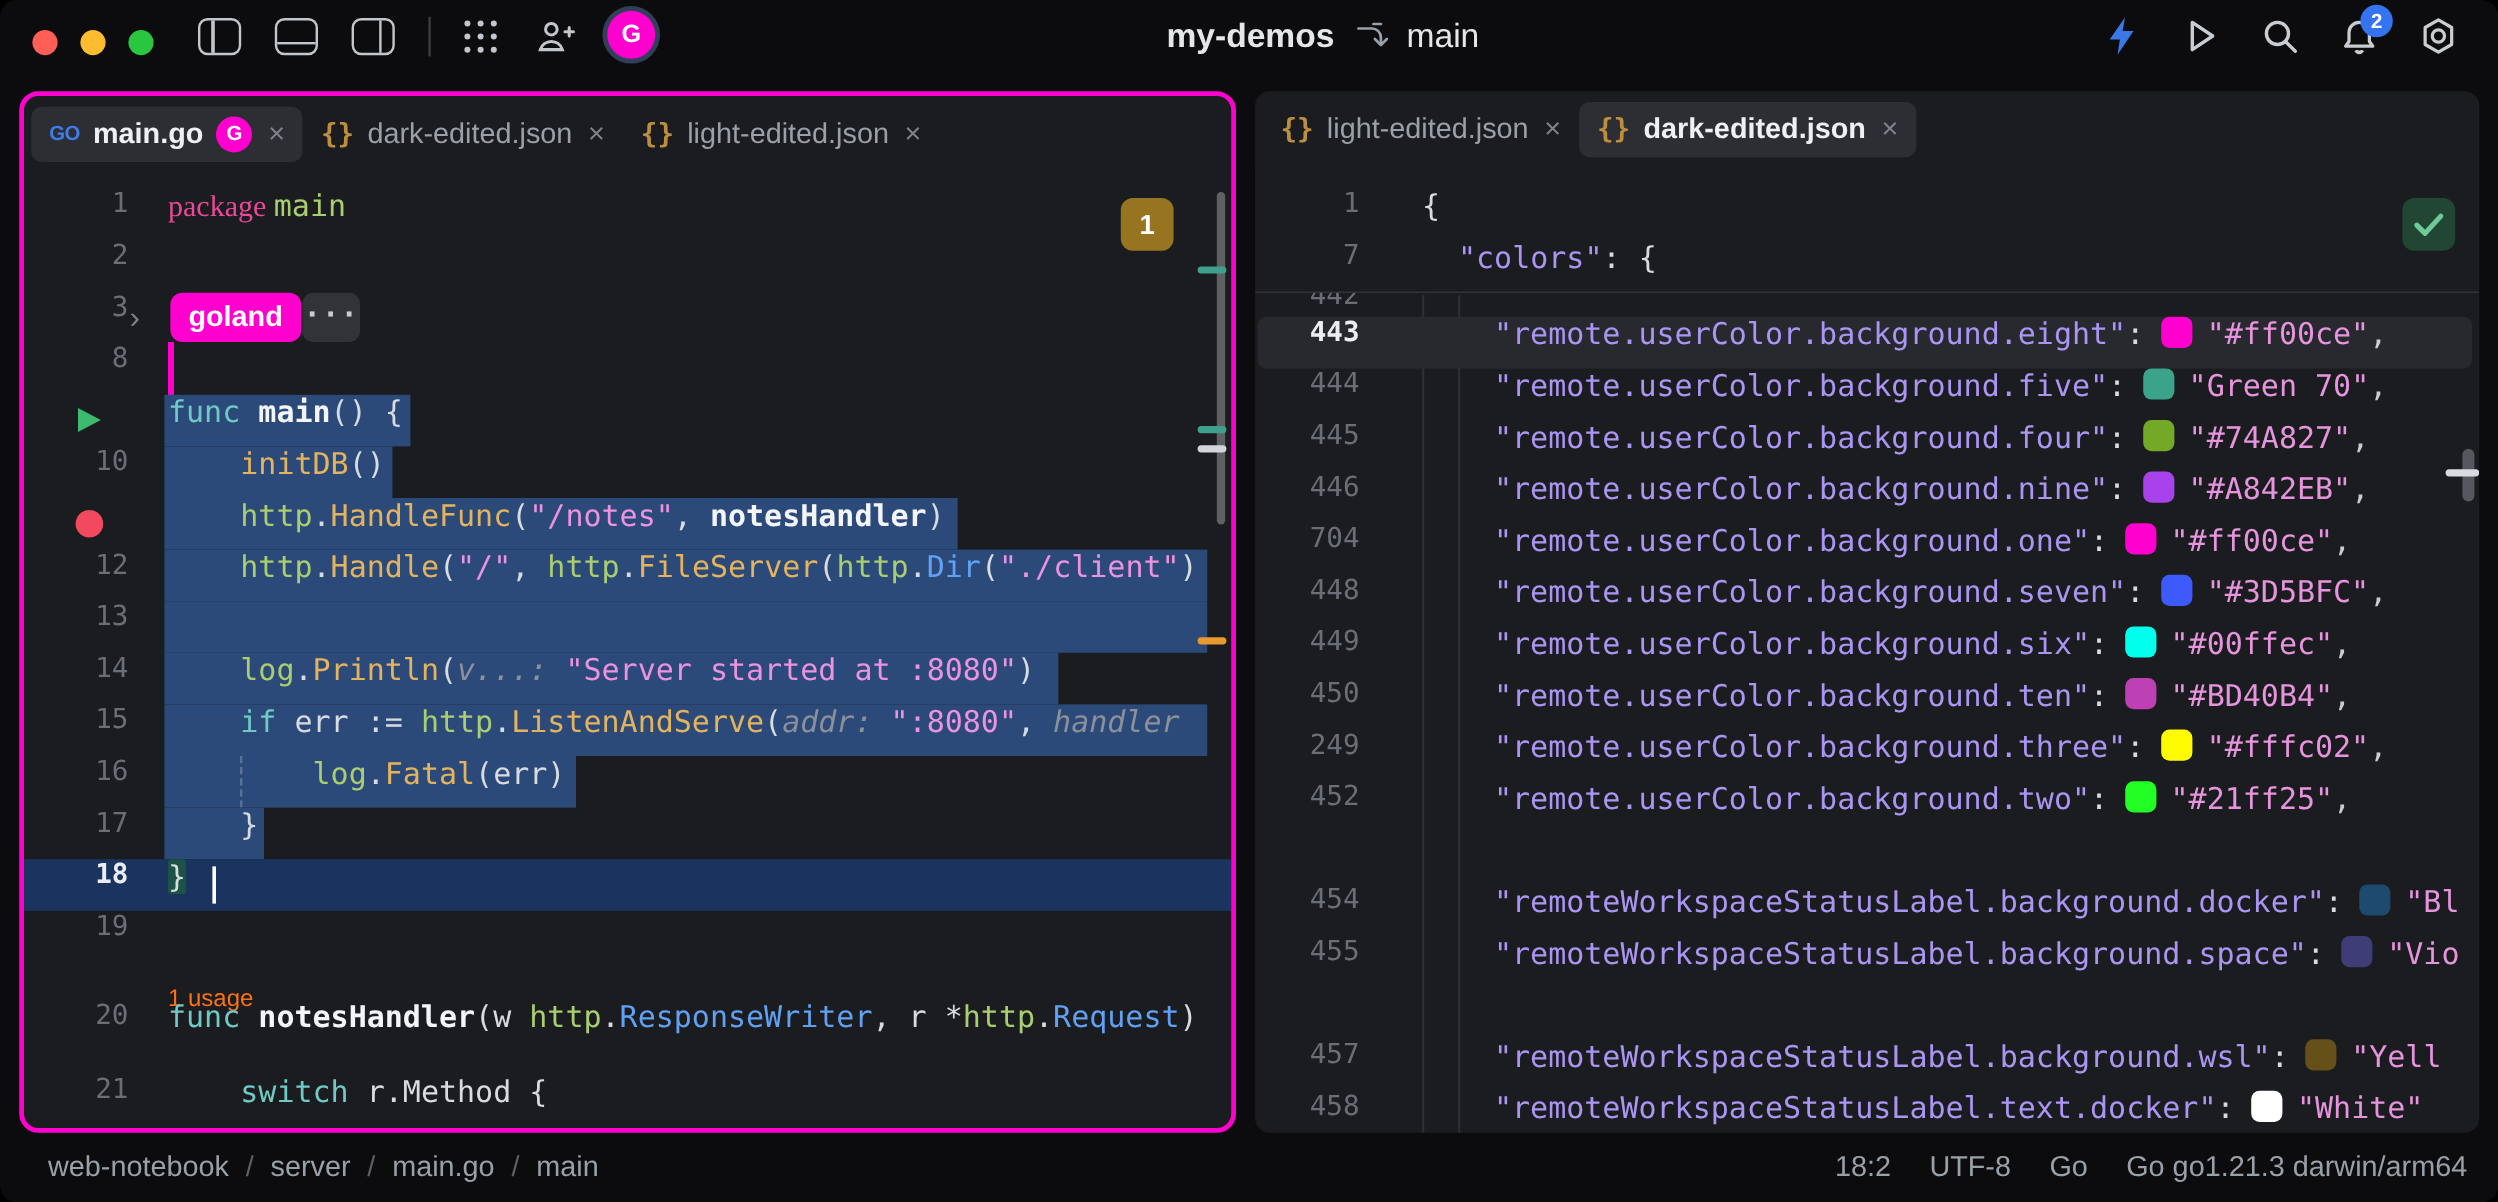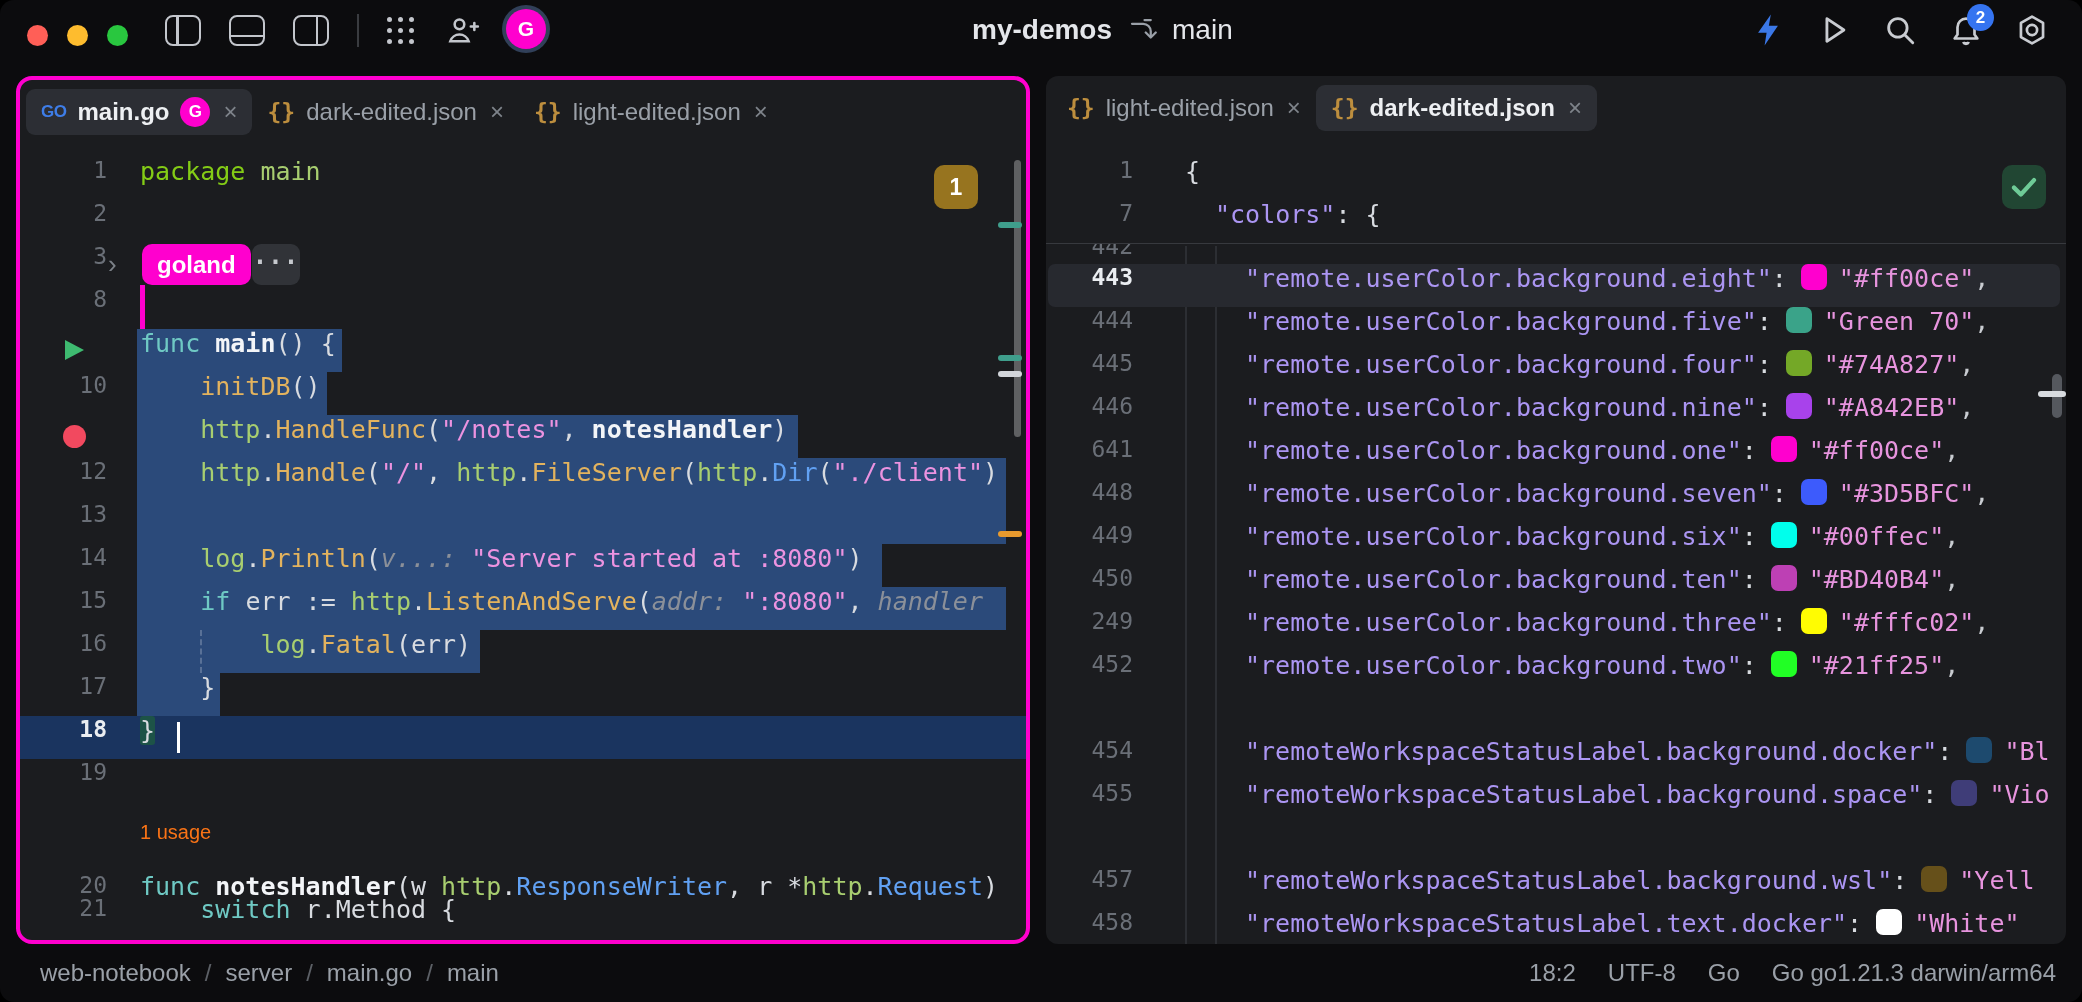--- a/index.html
+++ b/index.html
@@ -200,21 +200,21 @@
         </div>
         <div class="tab">
           <span class="file-icon json">{}</span>
           <span class="tab-label">light-edited.json</span>
           <span class="tab-close">×</span>
         </div>
       </div>
     <div class="editor" id="led">
         <div class="ed-row" style="top: 76.5px;">
           <div class="lnum">1</div>
-          <div class="code"><span class="tok" style="color: #84cc16;">package </span><span class="tok" style="color: rgb(168, 206, 112);">main</span></div>
+          <div class="code"><span class="tok" style="color: #ec4899; font-family: Liberation Serif, serif;">package </span><span class="tok" style="color: rgb(168, 206, 112);">main</span></div>
         </div>
         <div class="ed-row" style="top: 119.5px;">
           <div class="lnum">2</div>
         </div>
         <div class="ed-row" style="top: 162.5px;">
           <div class="lnum">3</div>
           <div class="fold-chevron">›</div>
           <div class="collab-badge">goland</div>
           <div class="collab-more">···</div>
         </div>
@@ -271,21 +271,21 @@
           <div class="lnum">18</div>
           <div class="code"><span class="tok brace" style="color: rgb(216, 219, 224);">}</span></div>
           <div class="caret-white"></div>
         </div>
         <div class="ed-row" style="top: 678.5px;">
           <div class="lnum">19</div>
         </div>
         <div class="ed-row" style="top: 730.5px;">
           <div class="usage">1 usage</div>
         </div>
-        <div class="ed-row" style="top: 792px; text-decoration: underline;">
+        <div class="ed-row" style="top: 753px; text-decoration: underline;">
           <div class="lnum">20</div>
           <div class="code"><span class="tok" style="color: rgb(111, 201, 196);">func </span><span class="tok" style="color: rgb(243, 245, 248); font-weight: 700;">notesHandler</span><span class="tok" style="color: rgb(216, 219, 224);">(w </span><span class="tok" style="color: rgb(168, 206, 112);">http</span><span class="tok" style="color: rgb(216, 219, 224);">.</span><span class="tok" style="color: rgb(97, 161, 243);">ResponseWriter</span><span class="tok" style="color: rgb(216, 219, 224);">, r *</span><span class="tok" style="color: rgb(168, 206, 112);">http</span><span class="tok" style="color: rgb(216, 219, 224);">.</span><span class="tok" style="color: rgb(97, 161, 243);">Request</span><span class="tok" style="color: rgb(216, 219, 224);">)</span></div>
         </div>
         <div class="ed-row" style="top: 814.5px;">
           <div class="lnum">21</div>
           <div class="code"><span class="tok" style="color: rgb(216, 219, 224);">    </span><span class="tok" style="color: rgb(111, 201, 196);">switch</span><span class="tok" style="color: rgb(216, 219, 224);"> r.Method {</span></div>
         </div>
       </div>
     <div class="badge-annotation">1</div>
     <div class="vthumb-left"></div>
@@ -325,21 +325,21 @@
         </div>
         <div class="ed-row" style="top: 273.5px;">
           <div class="lnum">445</div>
           <div class="code"><span class="tok" style="color: rgb(171, 149, 242);">"remote.userColor.background.four"</span><span class="tok" style="color: rgb(216, 219, 224);">:</span><span class="swatch" style="background: rgb(116, 168, 39);"></span><span class="tok" style="color: rgb(231, 148, 222);">"#74A827"</span><span class="tok" style="color: rgb(201, 204, 209);">,</span></div>
         </div>
         <div class="ed-row" style="top: 316.5px;">
           <div class="lnum">446</div>
           <div class="code"><span class="tok" style="color: rgb(171, 149, 242);">"remote.userColor.background.nine"</span><span class="tok" style="color: rgb(216, 219, 224);">:</span><span class="swatch" style="background: rgb(168, 66, 235);"></span><span class="tok" style="color: rgb(231, 148, 222);">"#A842EB"</span><span class="tok" style="color: rgb(201, 204, 209);">,</span></div>
         </div>
         <div class="ed-row" style="top: 359.5px;">
-          <div class="lnum">641</div>
+          <div class="lnum">704</div>
           <div class="code"><span class="tok" style="color: rgb(171, 149, 242);">"remote.userColor.background.one"</span><span class="tok" style="color: rgb(216, 219, 224);">:</span><span class="swatch" style="background: rgb(255, 0, 206);"></span><span class="tok" style="color: rgb(231, 148, 222);">"#ff00ce"</span><span class="tok" style="color: rgb(201, 204, 209);">,</span></div>
         </div>
         <div class="ed-row" style="top: 402.5px;">
           <div class="lnum">448</div>
           <div class="code"><span class="tok" style="color: rgb(171, 149, 242);">"remote.userColor.background.seven"</span><span class="tok" style="color: rgb(216, 219, 224);">:</span><span class="swatch" style="background: rgb(61, 91, 252);"></span><span class="tok" style="color: rgb(231, 148, 222);">"#3D5BFC"</span><span class="tok" style="color: rgb(201, 204, 209);">,</span></div>
         </div>
         <div class="ed-row" style="top: 445.5px;">
           <div class="lnum">449</div>
           <div class="code"><span class="tok" style="color: rgb(171, 149, 242);">"remote.userColor.background.six"</span><span class="tok" style="color: rgb(216, 219, 224);">:</span><span class="swatch" style="background: rgb(0, 255, 236);"></span><span class="tok" style="color: rgb(231, 148, 222);">"#00ffec"</span><span class="tok" style="color: rgb(201, 204, 209);">,</span></div>
         </div>

